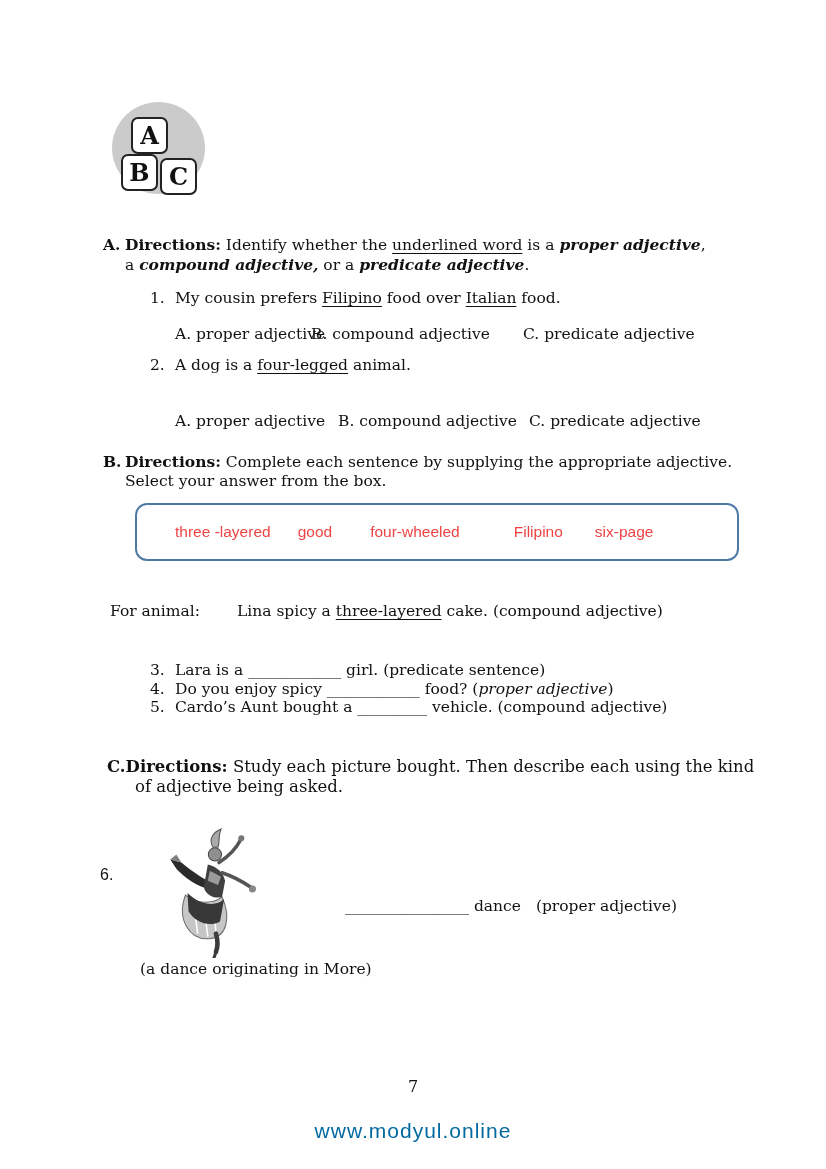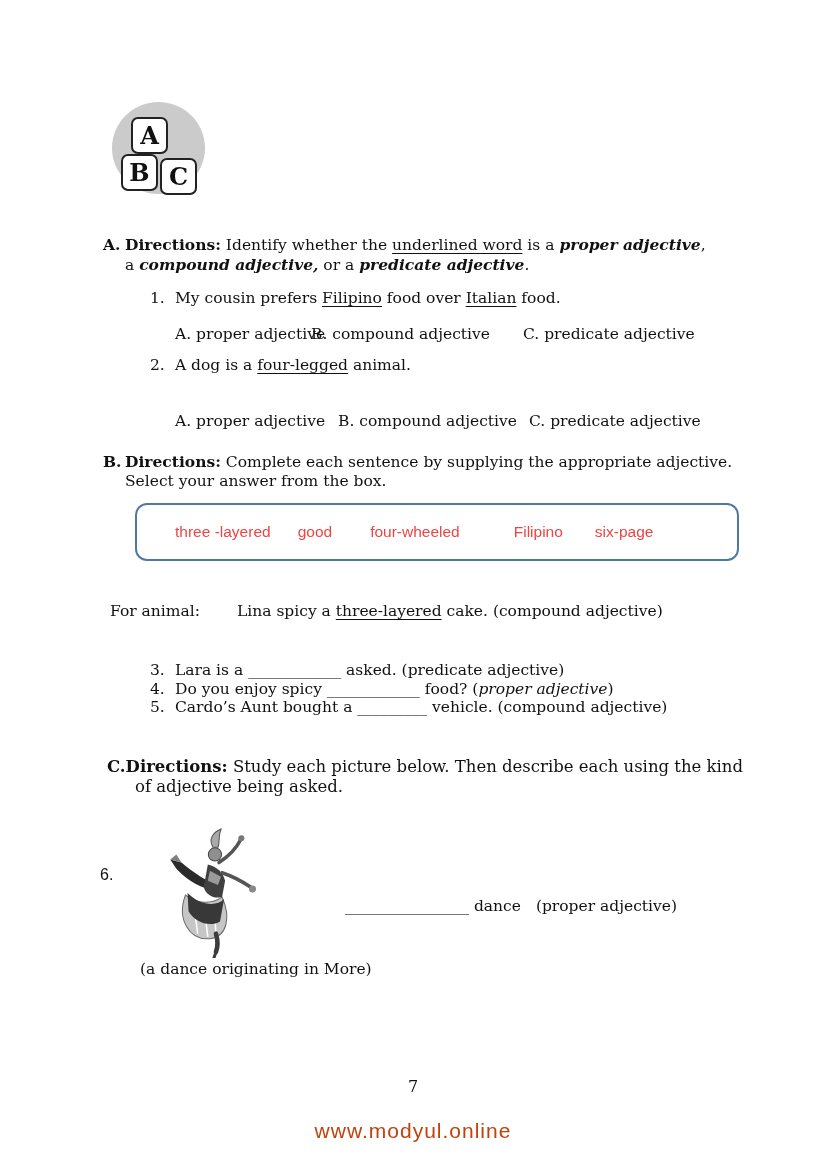--- a/index.html
+++ b/index.html
@@ -72,21 +72,21 @@
   .q6-num { left:100px; top:866px; font-family:"Liberation Sans", sans-serif;
     font-size:16px; }
   .dancer { left:163px; top:826px; width:112px; height:132px; }
   .q6-line { left:345px; top:897px; white-space:nowrap; }
   .q6-line .kind { margin-left:10px;text-align:center; }
   .q6-caption { left:140px; top:960px; }
 
   .page-num { left:0; top:1077px; width:100%; text-align:center; font-size:16px; }
   .watermark { left:0; top:1119px; width:100%; text-align:center;
     font-family:"Liberation Sans", sans-serif; font-size:21px;
-    color:#c2410c; letter-spacing:1px; }
+    color:#0369a1; letter-spacing:1px; }
 </style>
 </head>
 <body>
 
 <div class="page">
 
   <div class="abs abc-icon">
     <div class="abc-block abc-a">A</div>
     <div class="abc-block abc-b">B</div>
     <div class="abc-block abc-c">C</div>
@@ -128,34 +128,34 @@
   </div>
 
   <div class="abs example">
     <span class="exlbl">For animal:</span>
     <span><span>Lina spicy a </span><span class="u">three-layered</span><span> cake.  (compound adjective)</span></span>
   </div>
 
   <div class="abs q345">
     <div class="question">
       <span class="qnum">3.</span>
-      <span><span>Lara is a </span><span>____________</span><span> asked. (predicate adjective)</span></span>
+      <span><span>Lara is a </span><span>____________</span><span> girl. (predicate sentence)</span></span>
     </div>
     <div class="question">
       <span class="qnum">4.</span>
       <span><span>Do you enjoy spicy </span><span>____________</span><span> food? (</span><span class="it">proper adjective</span><span>)</span></span>
     </div>
     <div class="question">
       <span class="qnum">5.</span>
       <span><span>Cardo’s Aunt bought a </span><span>_________</span><span> vehicle. (compound adjective)</span></span>
     </div>
   </div>
 
   <div class="abs sec-c">
-    <b>C.Directions:</b><span> Study each picture below. Then describe each using the kind of adjective being asked.</span>
+    <b>C.Directions:</b><span> Study each picture bought. Then describe each using the kind of adjective being asked.</span>
   </div>
 
   <div class="abs q6-num">6.</div>
 
   <div class="abs dancer">
     <svg viewBox="0 0 110 130" width="112" height="132" xmlns="http://www.w3.org/2000/svg">
 
       <path d="M46,62 C34,60 20,50 13,42 L7,33 L18,36 C30,46 42,54 50,56 Z" fill="#2b2b2b"></path>
       <path d="M7,33 L18,36 L13,28 Z" fill="#808080"></path>
 

